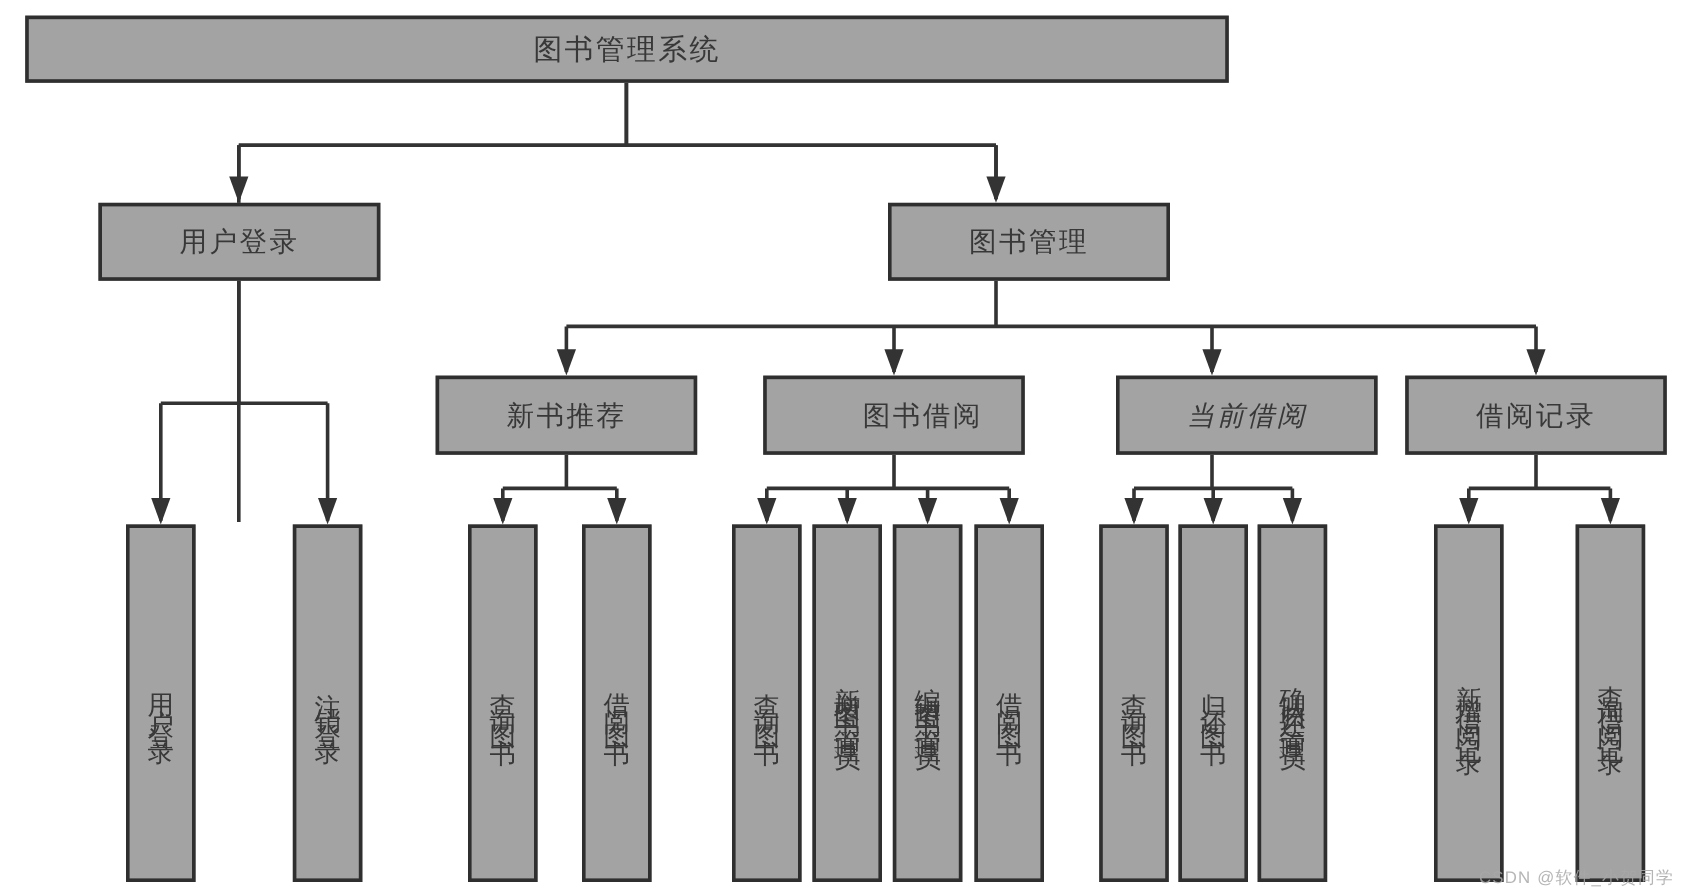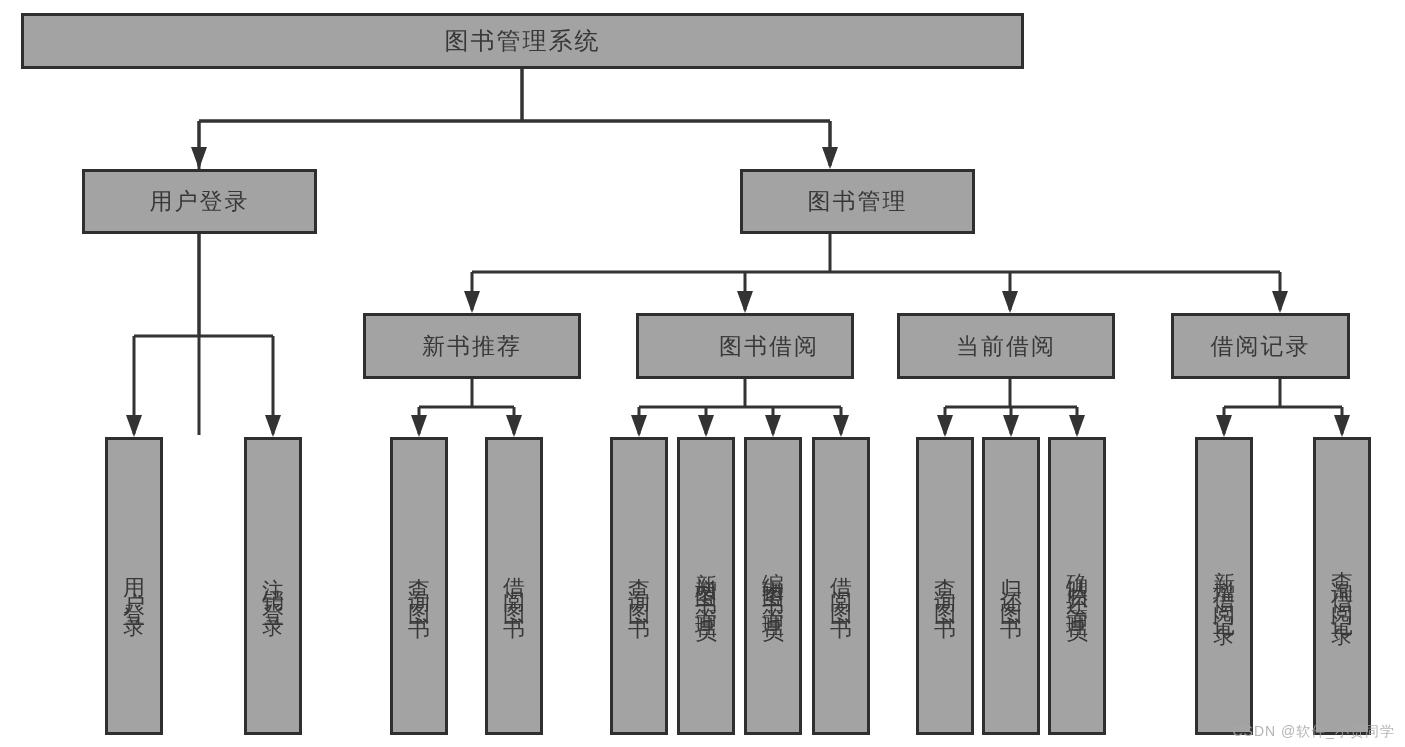--- a/index.html
+++ b/index.html
@@ -114,22 +114,22 @@
     </g>
   </svg>
 
   <div class="box lvl-top" style="left:21px; top:13px; width:1003px; height:56px;">图书管理系统</div>
 
   <div class="box" style="left:82px; top:169px; width:235px; height:65px;">用户登录</div>
   <div class="box" style="left:740px; top:169px; width:235px; height:65px;">图书管理</div>
 
   <div class="box" style="left:363px; top:313px; width:218px; height:66px;">新书推荐</div>
   <div class="box" style="left:636px; top:313px; width:218px; height:66px;padding-left:48px;">图书借阅</div>
-  <div class="box" style="left:897px; top:313px; width:218px; height:66px;">当前借阅</div>
-  <div class="box" style="left:1171px; top:313px; width:179px; height:66px;">借阅记录</div>
+  <div class="box" style="left:930px; top:313px; width:218px; height:66px;font-style:italic;">当前借阅</div>
+  <div class="box" style="left:1171px; top:313px; width:218px; height:66px;">借阅记录</div>
 
   <div class="box vbox" style="left:105px; top:437px; width:58px; height:298px;">
     <span class="vtext">用户登录</span>
   </div>
   <div class="box vbox" style="left:244px; top:437px; width:58px; height:298px;">
     <span class="vtext">注销登录</span>
   </div>
 
   <div class="box vbox" style="left:390px; top:437px; width:58px; height:298px;">
     <span class="vtext">查询图书</span>

